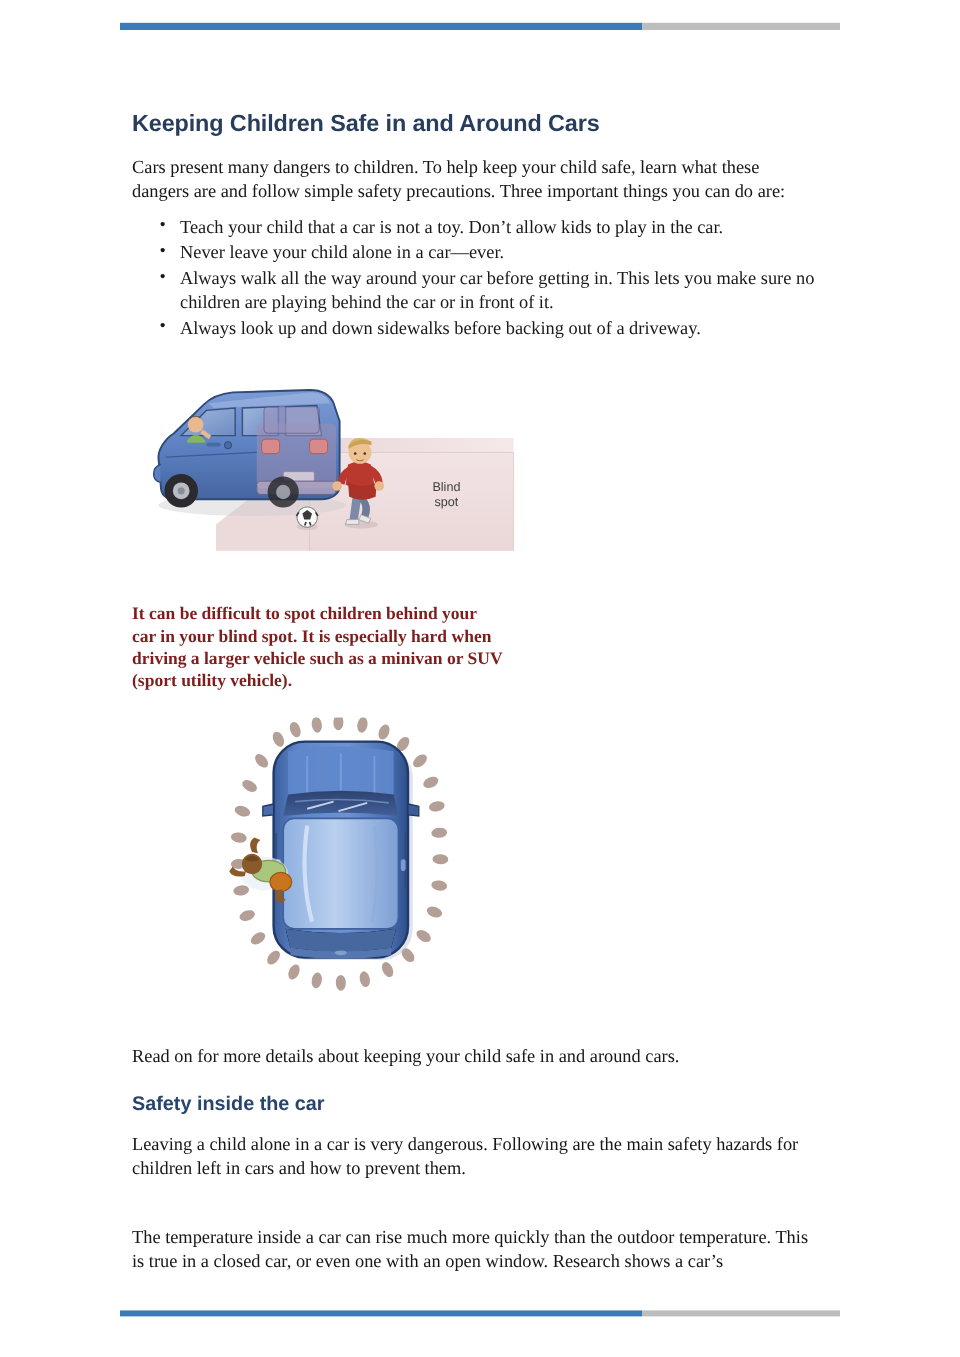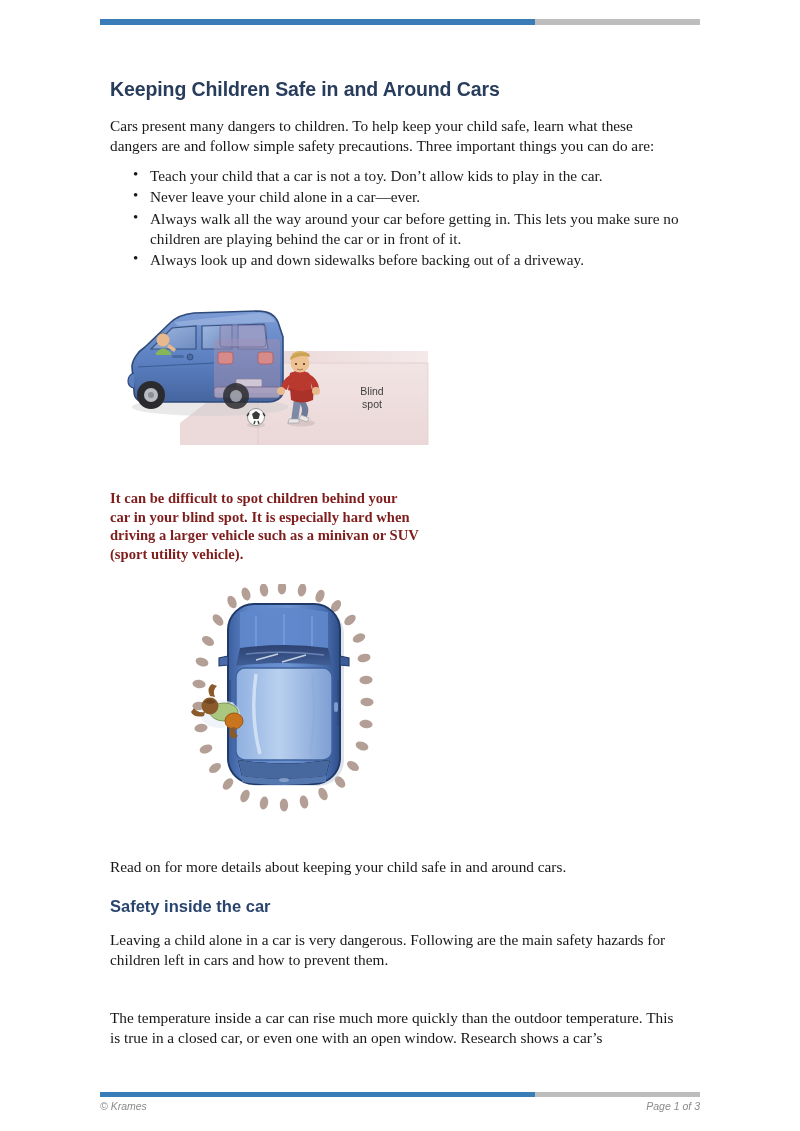--- a/index.html
+++ b/index.html
@@ -36,21 +36,21 @@
   .rule .seg-gray { background: #bdbdbd; }
   .rule-top .seg-blue { width: 72.5%; }
   .rule-top .seg-gray { width: 27.5%; }
   .rule-bottom .seg-blue { width: 72.5%; }
   .rule-bottom .seg-gray { width: 27.5%; }
 
   
   .content {
     position: absolute;
     left: 110px;
-    top: 78px;
+    top: 92px;
     width: 580px;
   }
 
   h1.doc-title {
     font-family: "Liberation Sans", sans-serif;
     font-size: 19.5px;
     font-weight: bold;
     color: #283c5c;
     margin: 0 0 16px 0;
     letter-spacing: -0.1px;
@@ -438,18 +438,14 @@
 
     <p class="body-para">The temperature inside a car can rise much more quickly than the outdoor temperature. This is true in a closed car, or even one with an open window. Research shows a car’s</p>
 
   </div>
 
   <div class="rule rule-bottom">
     <div class="seg-blue"></div>
     <div class="seg-gray"></div>
   </div>
 
-  <div class="footer">
-    <span>© Krames</span>
-    <span>Page 1 of 3</span>
-  </div>
 
 </div>
 
 </body></html>

